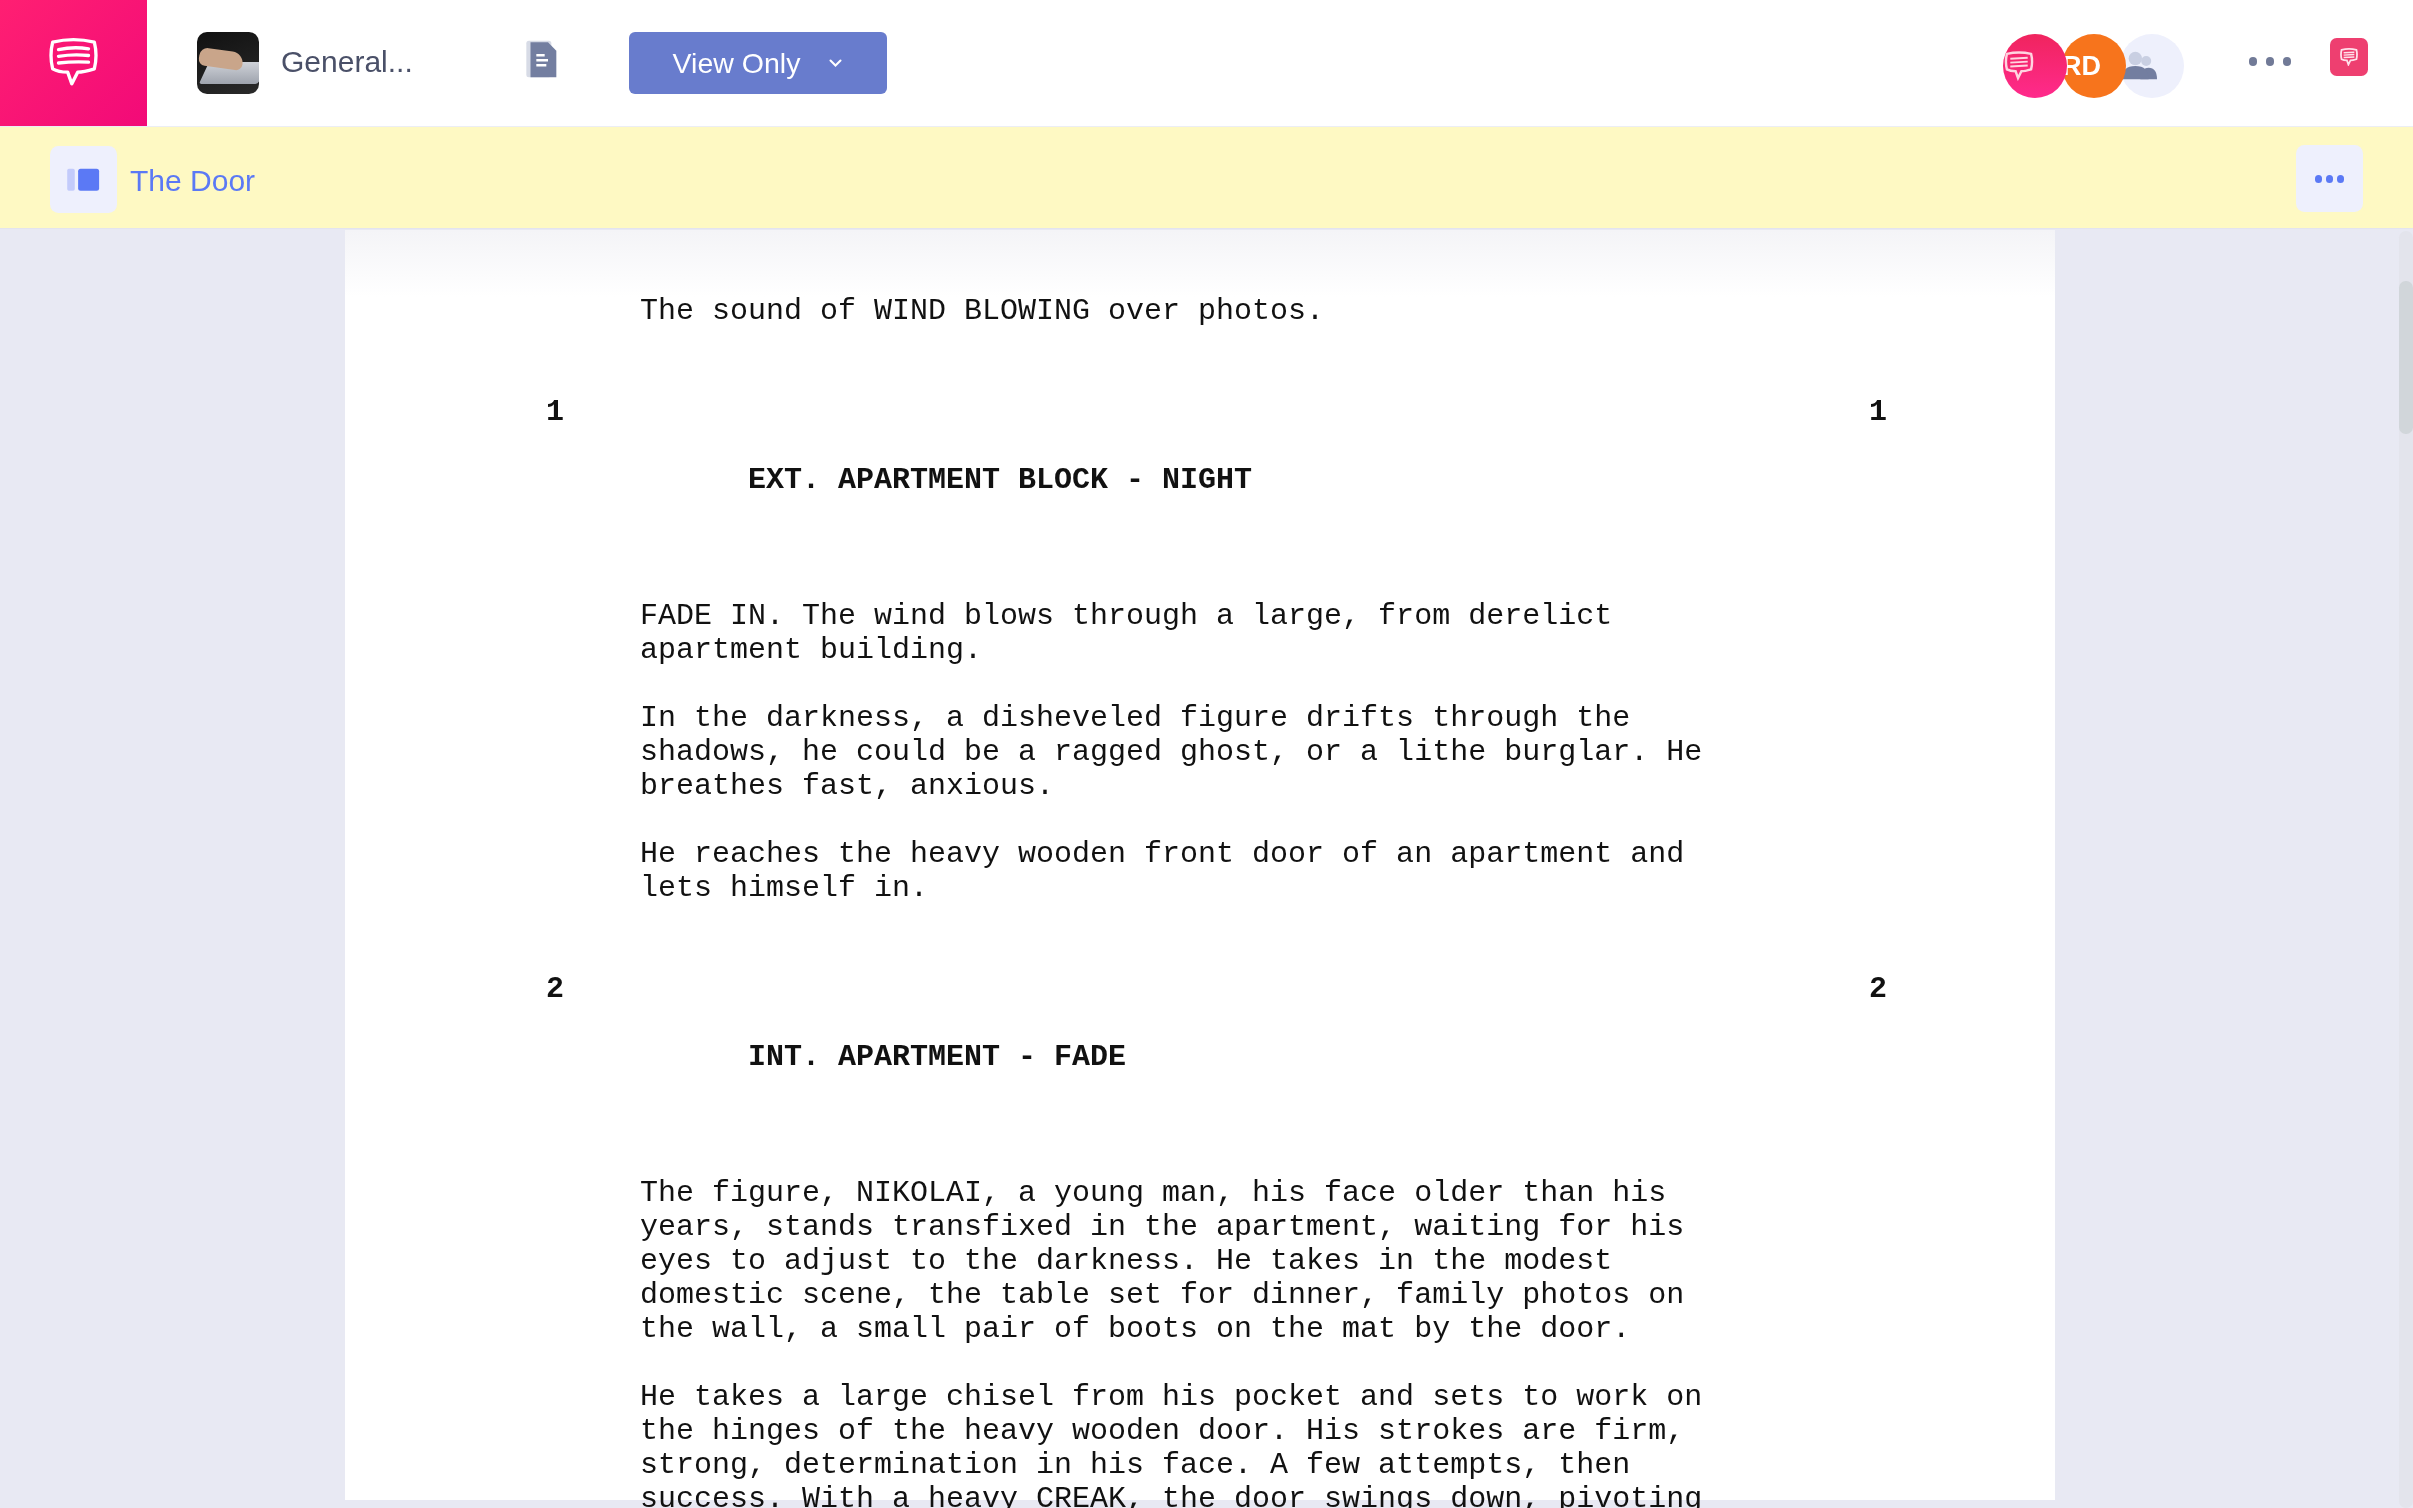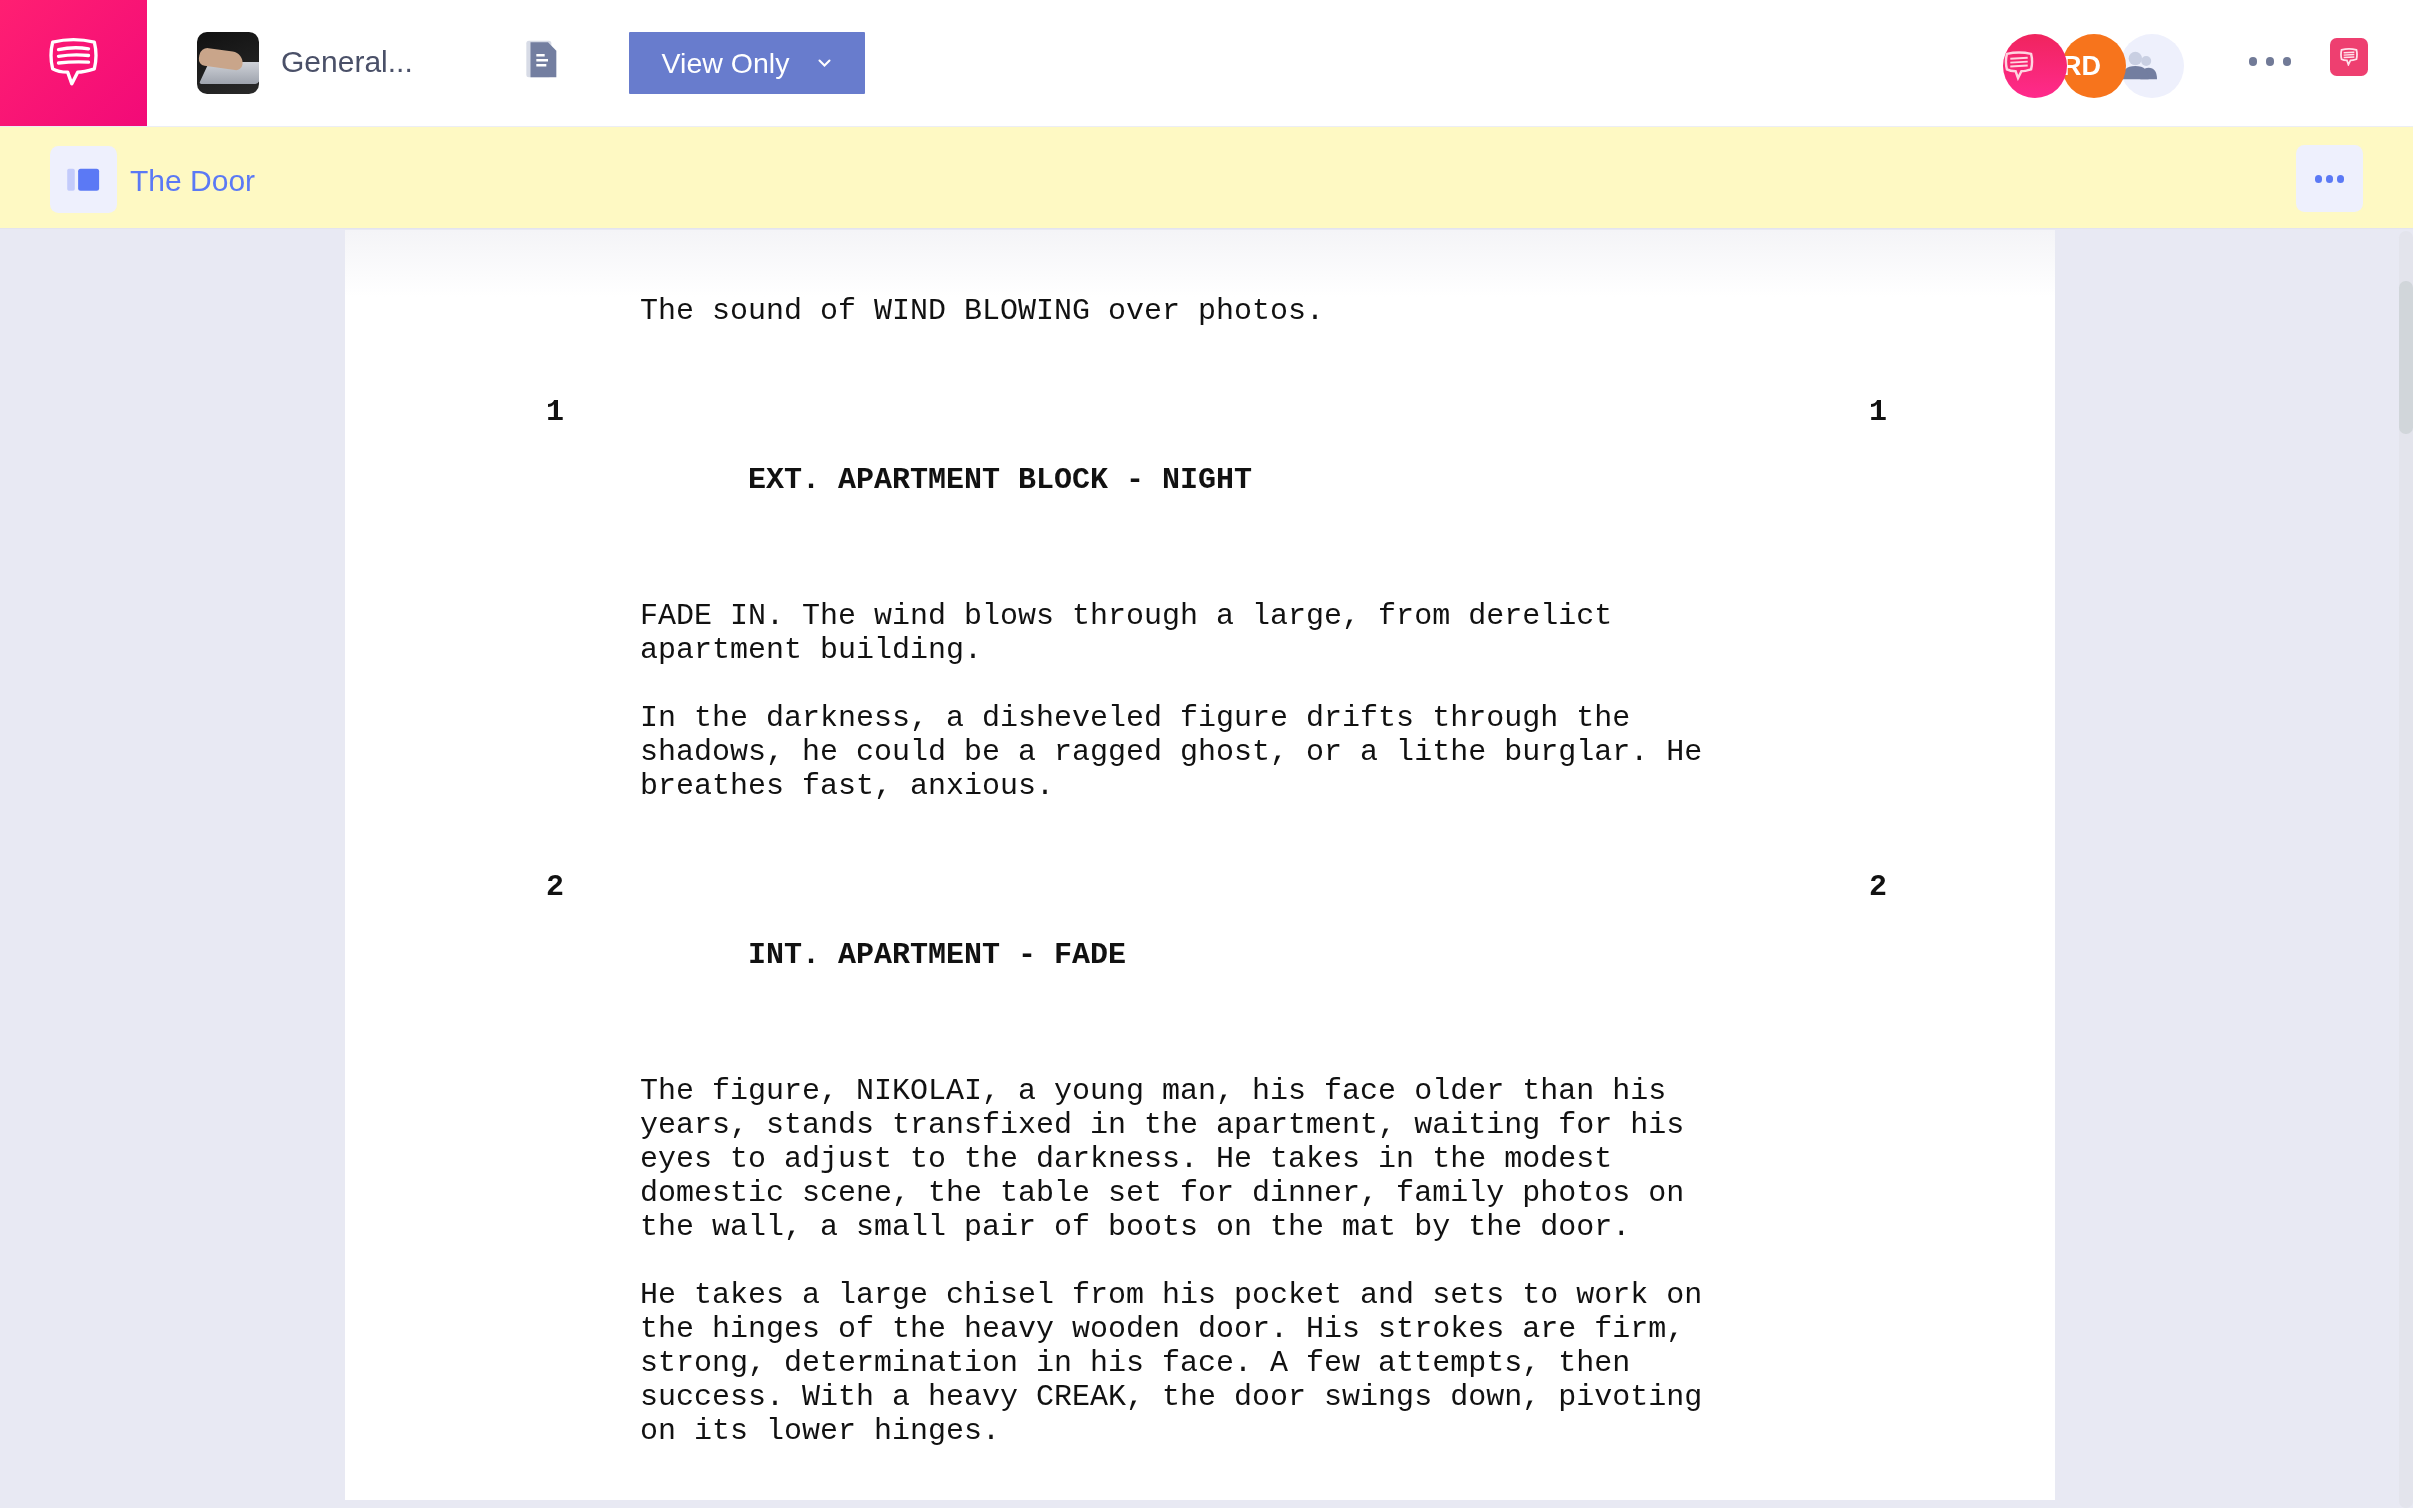--- a/index.html
+++ b/index.html
@@ -31,22 +31,22 @@
   .thumb .hand {
     position:absolute; left:1.7px; top:18.4px; width:44px; height:18.4px;
     background:#c9a58a; border-radius:8.4px 11.7px 6.7px 6.7px; transform:rotate(8deg);
   }
   .project-name {
     position:absolute; left:281px; top:42px; font-size:30px; color:#4a5068;
     line-height:39px; white-space:nowrap;
   }
   .doc-icon { position:absolute; left:526px; top:39px; width:34px; height:40px; }
   .view-btn {
-    position:absolute; left:629px; top:32px; width:236px; height:62px;
-    background:#687ccd; border-radius:1px; color:#fff;
+    position:absolute; left:629px; top:32px; width:258px; height:62px;
+    background:#687ccd; border-radius:6px; color:#fff;
     display:flex; align-items:center; justify-content:center; gap:28px;
     font-size:28.5px; cursor:pointer;
   }
   .avatars { position:absolute; left:2003px; top:34px; height:64px; }
   .av {
     position:absolute; top:0; width:64px; height:64px; border-radius:50%;
     display:flex; align-items:center; 
   }
   .av-brand { left:0; background:linear-gradient(180deg,#f0245e,#ff2a8c); z-index:3; }
   .av-rd { left:59px; background:#f7741c; color:#fff; font-size:27px; font-weight:bold; z-index:2; }
@@ -202,20 +202,22 @@
     <div class="blk scene">
       <span class="num-l">1</span>
       <span>EXT. APARTMENT BLOCK - NIGHT</span>
       <span class="num-r">1</span>
     </div>
     <p class="blk action">FADE IN. The wind blows through a large, from derelict
 apartment building.</p>
     <p class="blk action">In the darkness, a disheveled figure drifts through the
 shadows, he could be a ragged ghost, or a lithe burglar. He
 breathes fast, anxious.</p>
+    <p class="blk action">He reaches the heavy wooden front door of an apartment and
+lets himself in.</p>
 
     <div class="blk scene">
       <span class="num-l">2</span>
       <span>INT. APARTMENT - FADE</span>
       <span class="num-r">2</span>
     </div>
     <p class="blk action">The figure, NIKOLAI, a young man, his face older than his
 years, stands transfixed in the apartment, waiting for his
 eyes to adjust to the darkness. He takes in the modest
 domestic scene, the table set for dinner, family photos on

